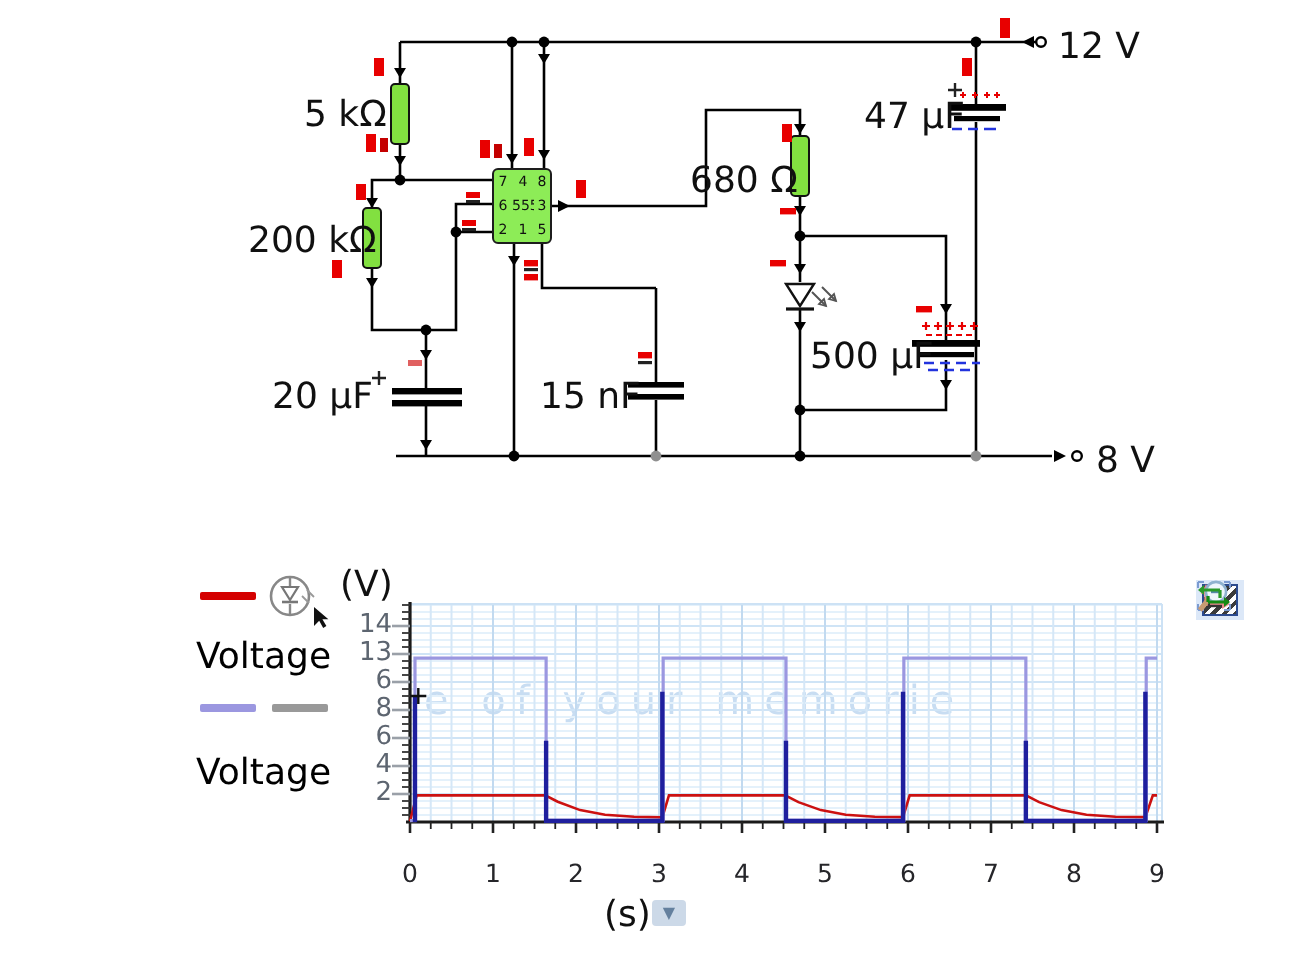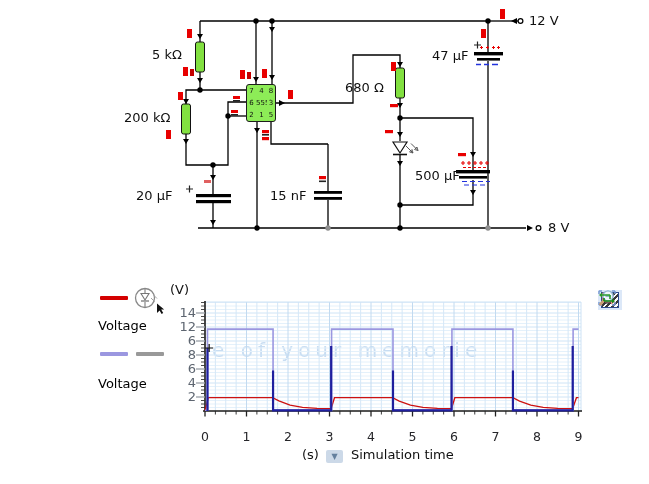--- a/index.html
+++ b/index.html
@@ -1,18 +1,18 @@
 <!DOCTYPE html>
 <html><head>
 <meta charset="utf-8">
 <style>
   html,body{margin:0;padding:0;background:#fff;}
   #app{position:relative;width:649px;height:484px;background:#fff;overflow:hidden;
        font-family:"DejaVu Sans","Liberation Sans",sans-serif;}
-  .lbl{position:absolute;font-size:13px;color:#101010;white-space:nowrap;}
+  .lbl{position:absolute;font-size:18px;color:#101010;white-space:nowrap;}
   .gray{color:#000000;}
   #chip{position:absolute;left:246px;top:84px;width:30px;height:38px;background:#8dec57;
         border:1px solid #1d1d1d;border-radius:3px;box-sizing:border-box;
         display:grid;grid-template-columns:9px 11px 8px;grid-template-rows:12px 12px 12px;
         font-size:7px;color:#111;line-height:12px;text-align:center;}
   #chip span{overflow:hidden;}
   svg{position:absolute;left:0;top:0;}
   .legline{position:absolute;height:4px;border-radius:1px;}
   #watermark{position:absolute;left:212px;top:338px;width:370px;font-size:20px;letter-spacing:5px;
              color:rgba(95,155,218,0.34);white-space:nowrap;}
@@ -329,21 +329,21 @@
     <span>1</span>
     <span>5</span>
   </div>
 
   <span class="lbl" style="left:152px;top:47px">5 kΩ</span>
   <span class="lbl" style="left:124px;top:110px">200 kΩ</span>
   <span class="lbl" style="left:345px;top:80px">680 Ω</span>
   <span class="lbl" style="left:136px;top:188px">20 µF</span>
   <span class="lbl" style="left:270px;top:188px">15 nF</span>
   <span class="lbl" style="left:432px;top:48px">47 µF</span>
-  <span class="lbl" style="left:415px;top:168px">500 µF</span>
+  <span class="lbl" style="left:405px;top:168px">500 µF</span>
   <span class="lbl" style="left:529px;top:13px">12 V</span>
   <span class="lbl" style="left:548px;top:220px">8 V</span>
 
   <div class="legline" style="left:100px;top:296px;width:28px;background:#d40000"></div>
   <svg width="40" height="32" style="left:130px;top:284px">
     <circle cx="15" cy="14" r="9.5" fill="none" stroke="#888" stroke-width="1.3"></circle>
     <path d="M15,4.5 V9 M15,18 V23.5" stroke="#888" stroke-width="1.2"></path>
     <polygon points="11,9.5 19,9.5 15,16" fill="none" stroke="#777" stroke-width="1.1"></polygon>
     <path d="M11,17 H19" stroke="#777" stroke-width="1.3"></path>
     <path d="M21,14 l3.5,3.5 M23.5,11 l3.5,3.5" stroke="#999" stroke-width="0.9"></path>
@@ -354,36 +354,35 @@
   <div class="legline" style="left:136px;top:352px;width:28px;background:#999999"></div>
   <span class="lbl gray" style="left:98px;top:376px">Voltage</span>
 
   <span class="lbl" style="left:170px;top:282px">(V)</span>
   <div id="tick-labels">
       <span class="ytick" style="top:389px">2</span>
       <span class="ytick" style="top:375px">4</span>
       <span class="ytick" style="top:361px">6</span>
       <span class="ytick" style="top:347px">8</span>
       <span class="ytick" style="top:333px">6</span>
-      <span class="ytick" style="top:319px">12</span>
+      <span class="ytick" style="top:319px">13</span>
       <span class="ytick" style="top:305px">14</span>
       <span class="xtick" style="left:194px">0</span>
       <span class="xtick" style="left:235.5px">1</span>
       <span class="xtick" style="left:277px">2</span>
       <span class="xtick" style="left:318.5px">3</span>
       <span class="xtick" style="left:360px">4</span>
       <span class="xtick" style="left:401.5px">5</span>
       <span class="xtick" style="left:443px">6</span>
       <span class="xtick" style="left:484.5px">7</span>
       <span class="xtick" style="left:526px">8</span>
       <span class="xtick" style="left:567.5px">9</span>
     </div>
   <span class="lbl" style="left:302px;top:447px">(s)</span>
   <div id="sim-dd">▼</div>
-  <span class="lbl" style="left:351px;top:447px">Simulation time</span>
 
   <div id="plot-toolbar">
     <div class="tbico hatch"></div>
     <svg class="tbico" viewBox="0 0 18 16">
       <path d="M1,1 h3 M1,1 v3 M14,1 h3 M17,1 v3 M1,15 h3 M1,12 v3 M14,15 h3 M17,12 v3" stroke="#7b9bd2" stroke-width="1"></path>
       <path d="M5,3 V12 H8" stroke="#333" stroke-width="1.2" fill="none"></path>
       <path d="M7,12 H14" stroke="#e88b8b" stroke-width="1.6"></path>
         <polygon points="13,9.5 17,12 13,14.5" fill="#e88b8b"></polygon>
     </svg>
     <svg class="tbico" viewBox="0 0 18 16">

